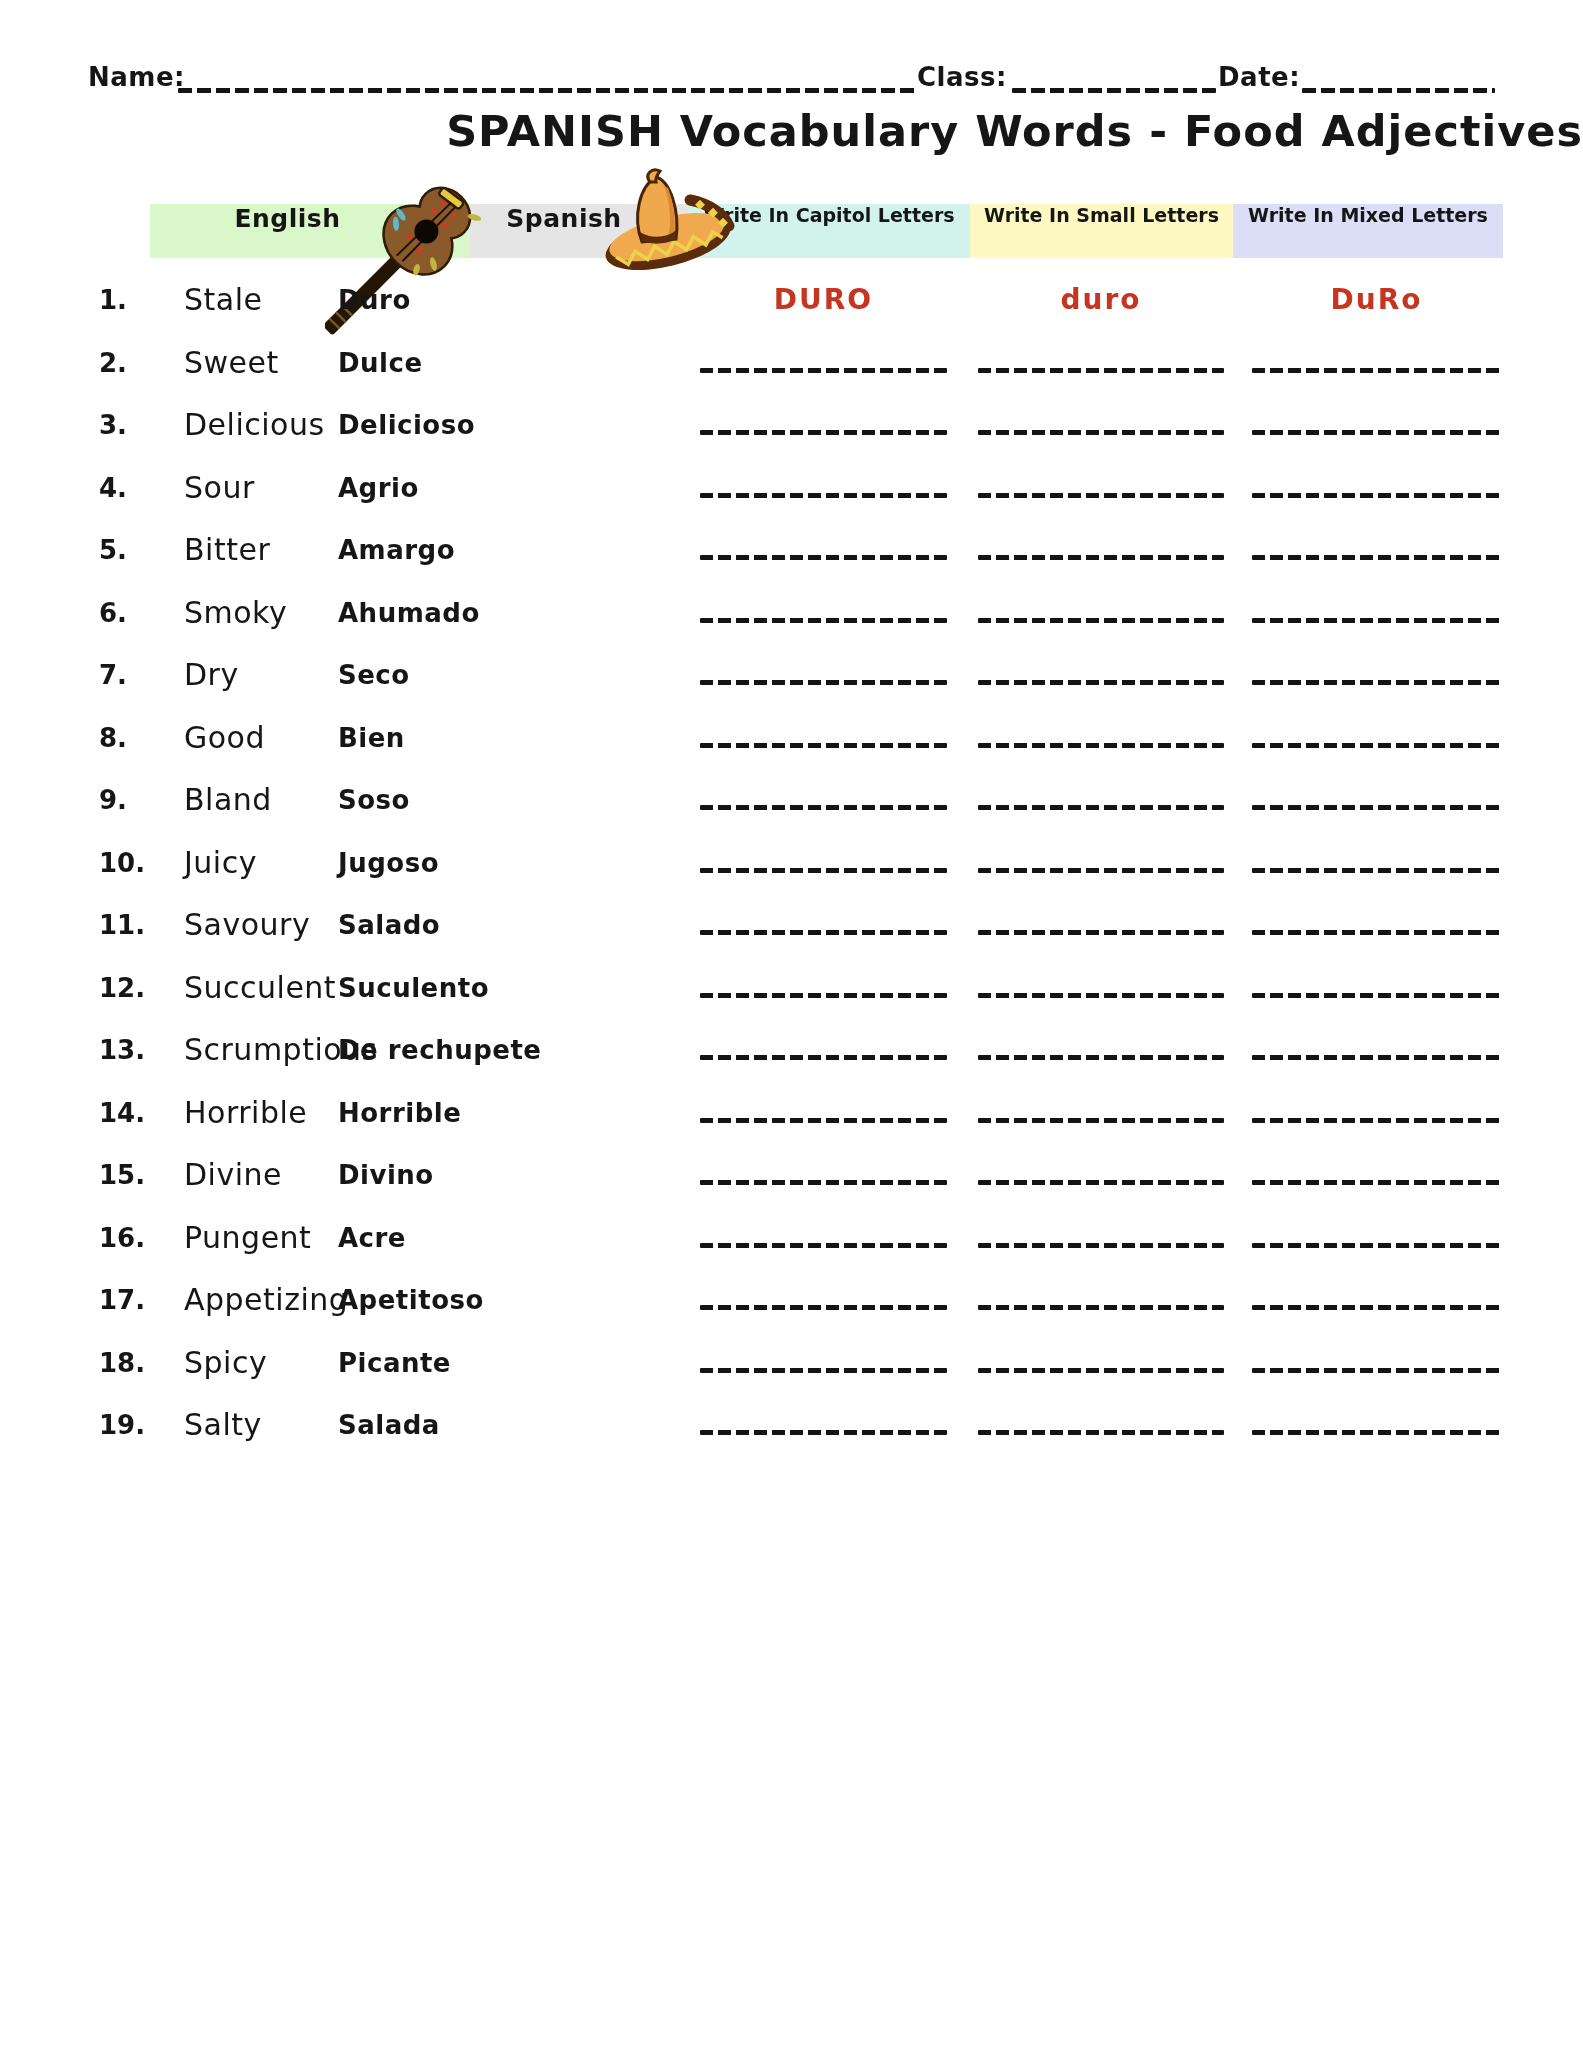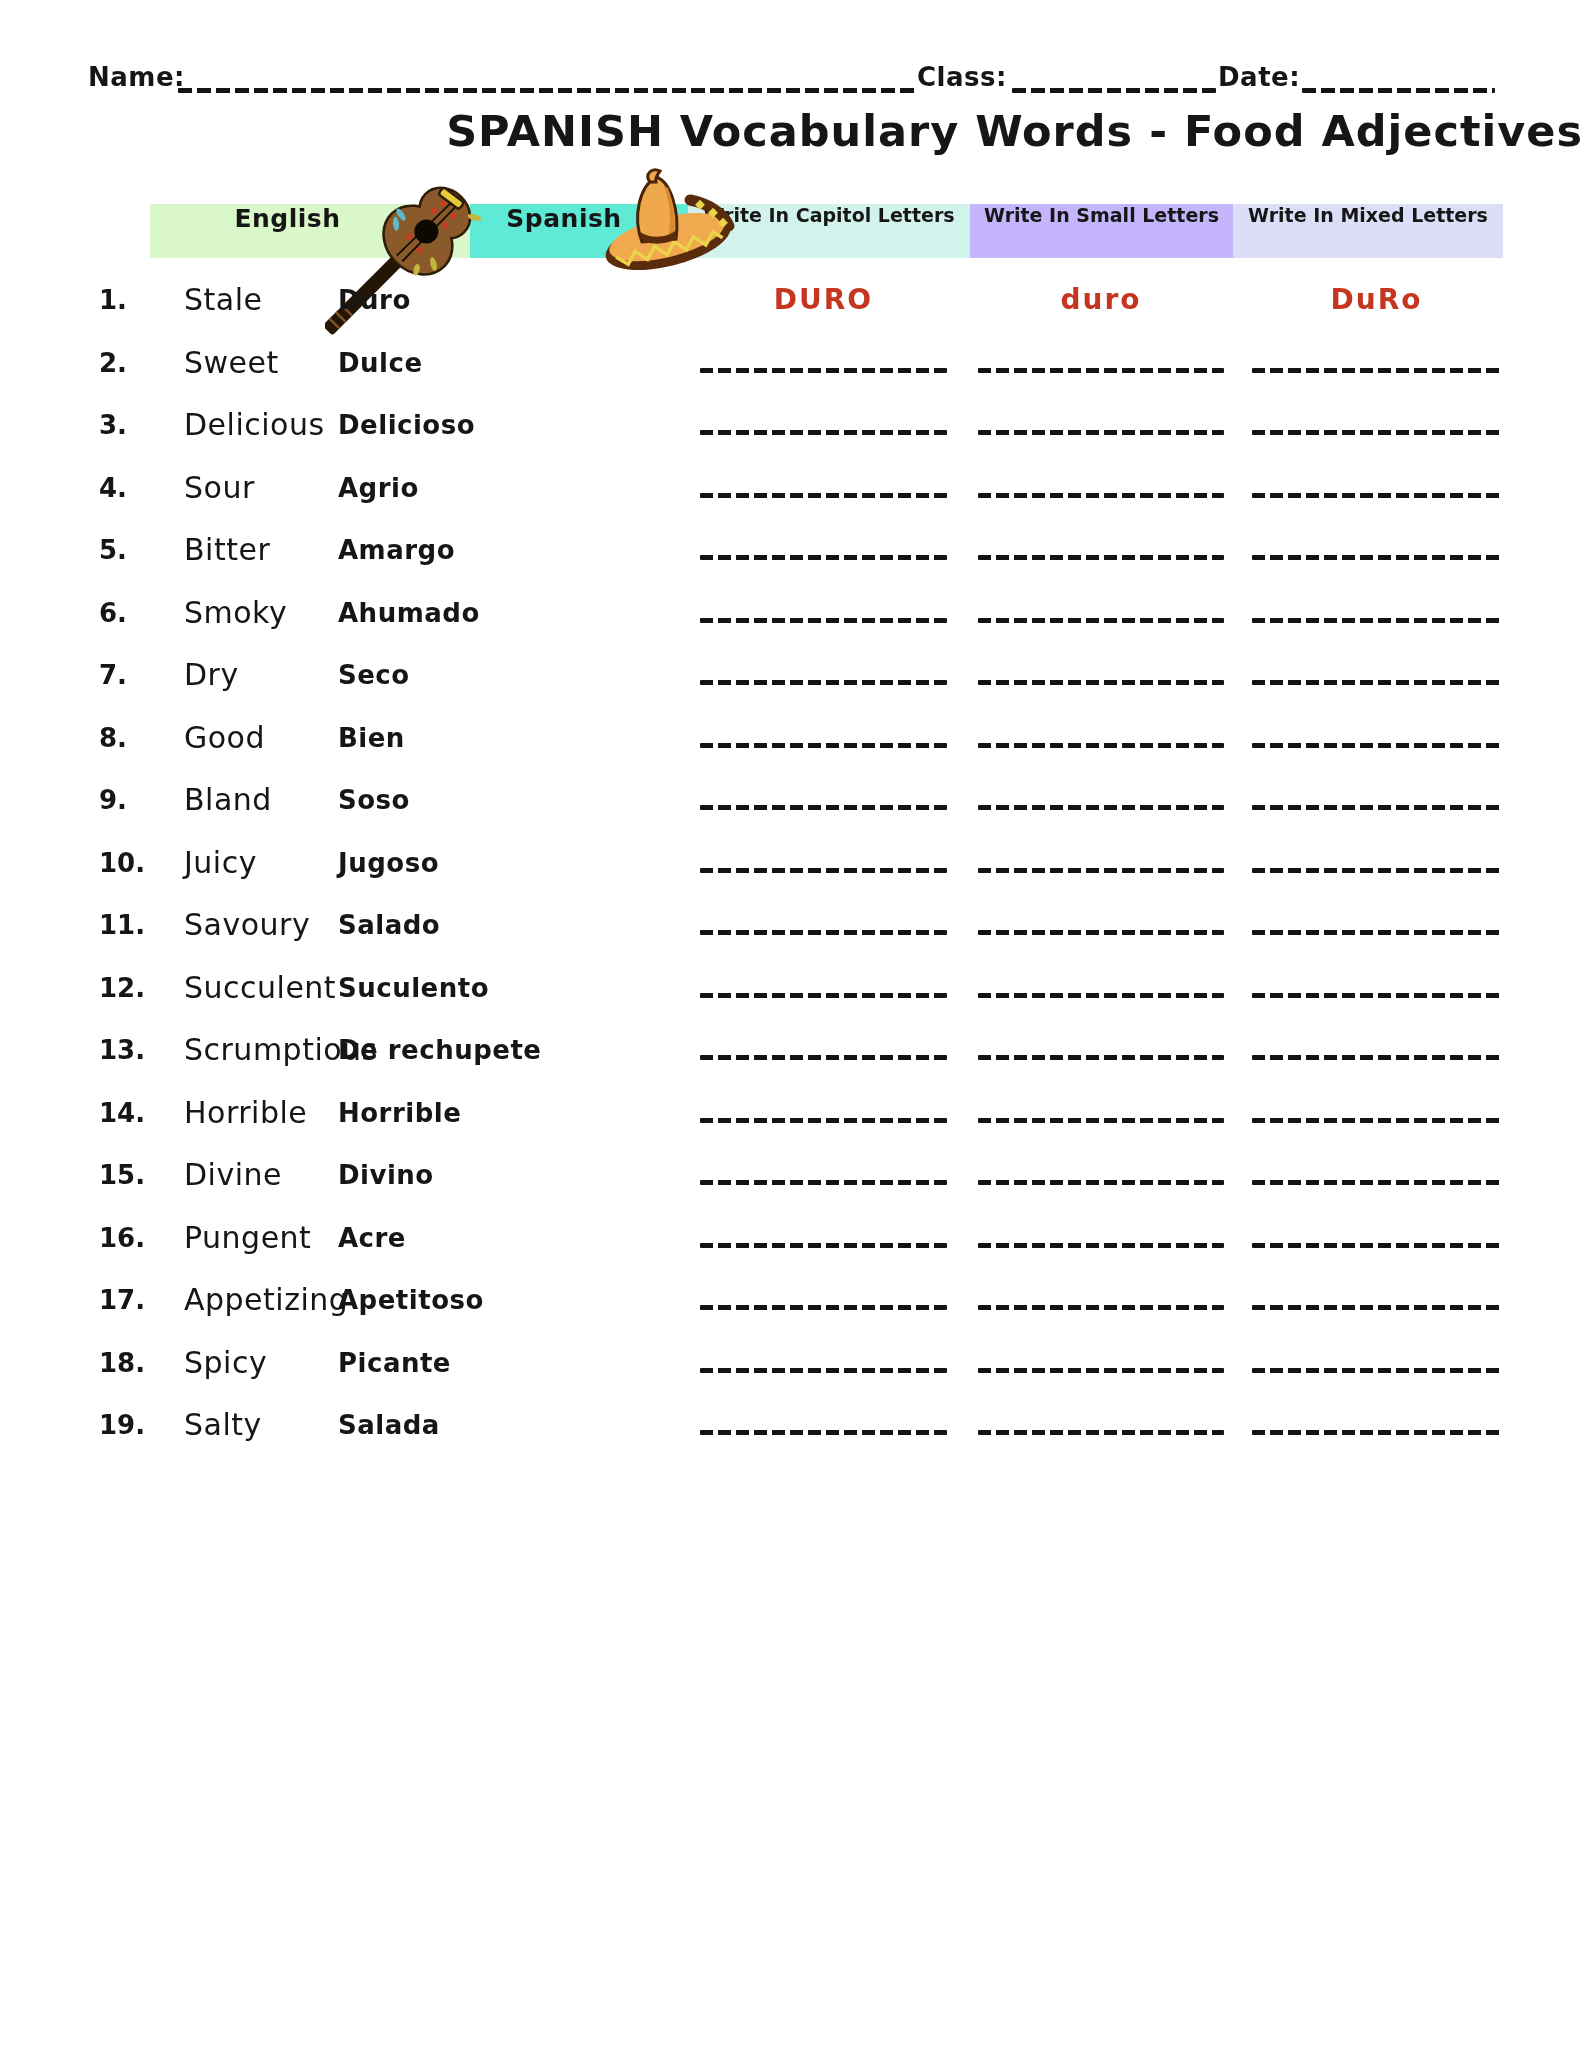--- a/index.html
+++ b/index.html
@@ -73,27 +73,27 @@
     <span class="lbl" style="left:1218px">Date:</span>
     <div class="fill-blank" style="left:1302px;width:193px"></div>
   </div>
 
   <div class="title">SPANISH Vocabulary Words - Food Adjectives</div>
 
   <div class="band">
     <div class="cell big" style="left: 150px; width: 320px; padding-right: 45px; box-sizing: border-box; background: rgb(218, 247, 201);">
       <span>English</span>
     </div>
-    <div class="cell big" style="left: 470px; width: 218px; padding-right: 30px; box-sizing: border-box; background: #5eead4;">
+    <div class="cell big" style="left: 470px; width: 218px; padding-right: 30px; box-sizing: border-box; background: #e5e5e5;">
       <span>Spanish</span>
     </div>
     <div class="cell sm" style="left: 688px; width: 282px; background: rgb(210, 243, 236);">
       <span>Write In Capitol Letters</span>
     </div>
-    <div class="cell sm" style="left: 970px; width: 263px; background: #c4b5fd;">
+    <div class="cell sm" style="left: 970px; width: 263px; background: #fef9c3;">
       <span>Write In Small Letters</span>
     </div>
     <div class="cell sm" style="left: 1233px; width: 270px; background: rgb(220, 221, 246);">
       <span>Write In Mixed Letters</span>
     </div>
   </div>
 
   <svg style="position:absolute;left:325px;top:175px" width="170" height="170" viewBox="0 0 170 170">
     <g transform="translate(100,58) rotate(45)">
 

